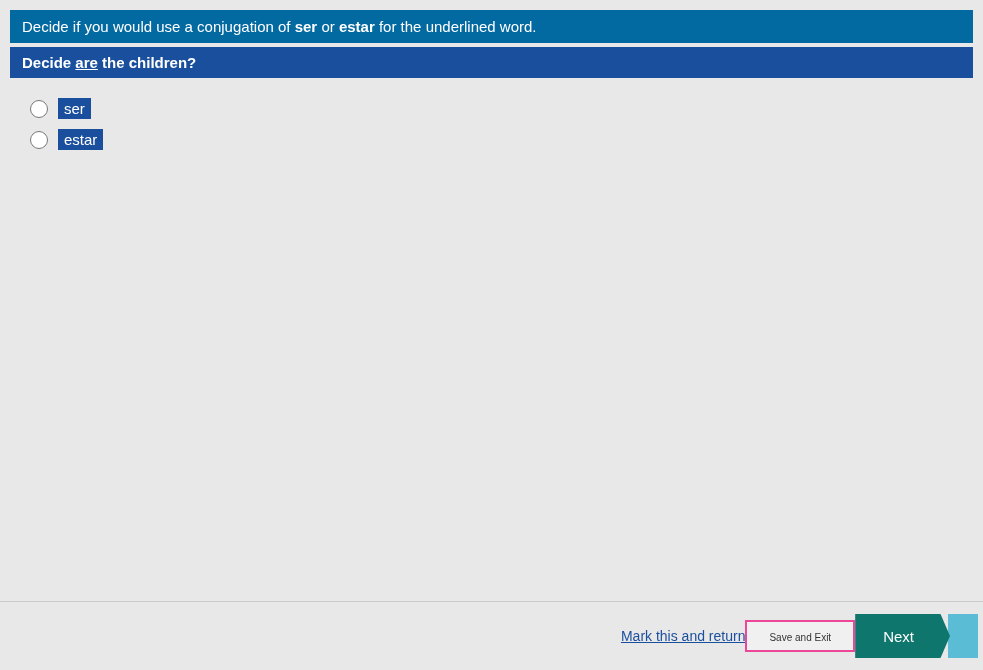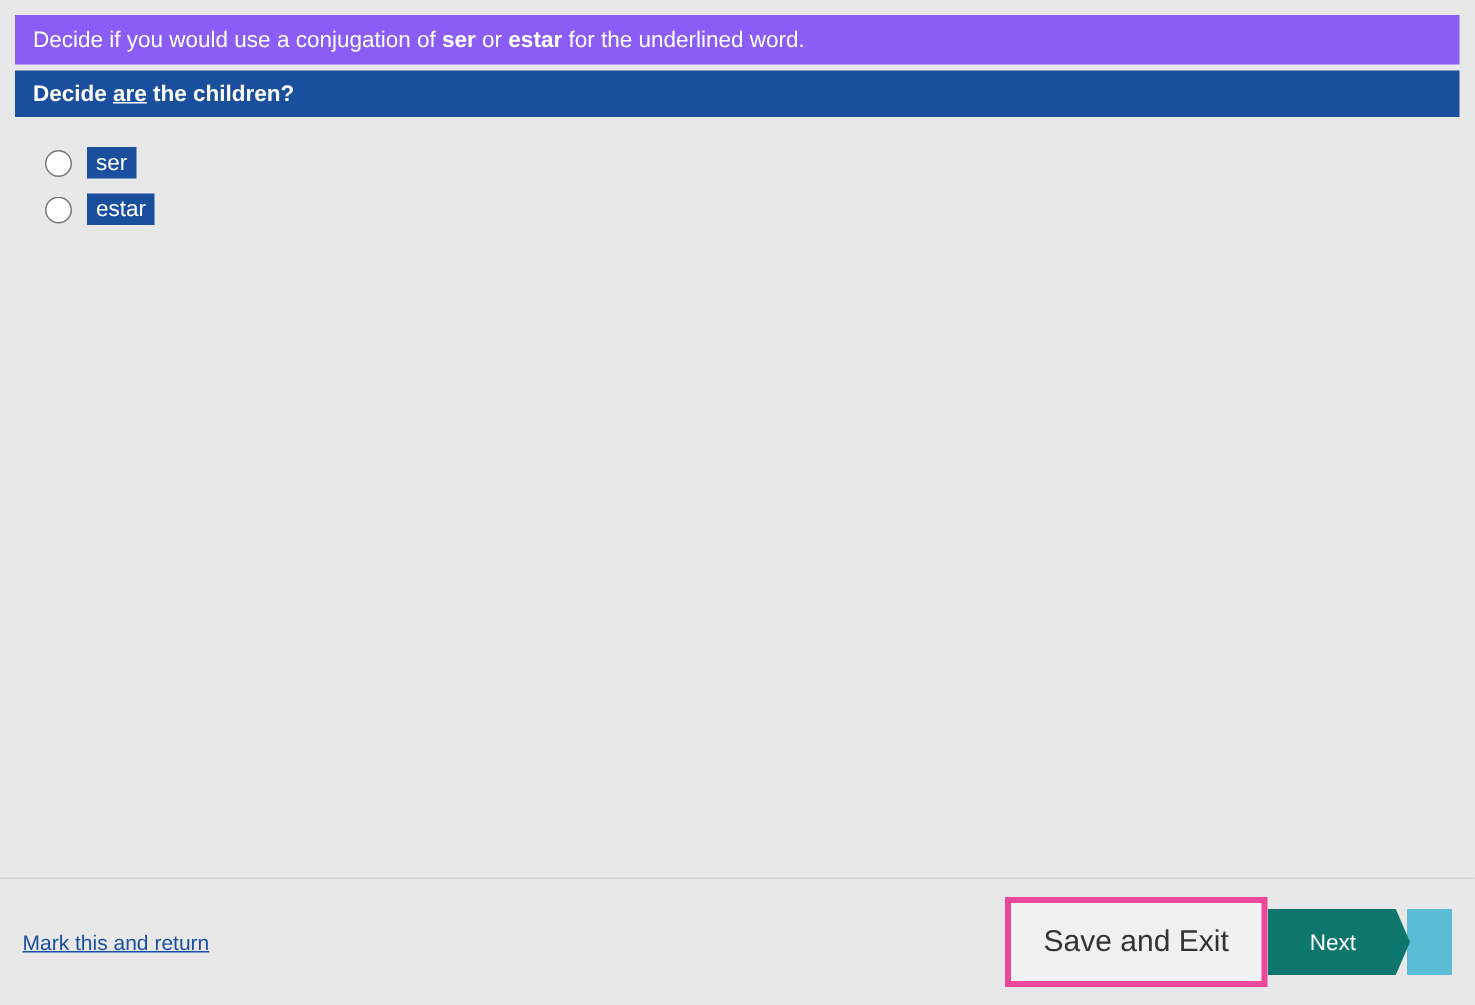--- a/index.html
+++ b/index.html
@@ -20,21 +20,21 @@
     .main-container {
       width: 983px;
       height: 670px;
       background-color: #e8e8e8;
       position: relative;
       display: flex;
       flex-direction: column;
     }
 
     .instruction-bar {
-      background-color: #8b5cf6;
+      background-color: #0369a1;
       color: white;
       padding: 8px 12px;
       font-size: 15px;
       font-weight: normal;
       margin: 10px 10px 0 10px;
     }
 
     .instruction-bar strong {
       font-weight: bold;
     }
@@ -81,22 +81,22 @@
       background-color: #1a4f9e;
       color: white;
       padding: 2px 6px;
       font-size: 15px;
       font-weight: normal;
     }
 
     .bottom-bar {
       display: flex;
       align-items: center;
-      justify-content: space-between;
-      padding: 12px 15px;
+      justify-content: flex-end;
+      padding: 12px 5px;
       background-color: #e8e8e8;
       border-top: 1px solid #ccc;
     }
 
     .mark-return-link {
       color: #1a4f9e;
       text-decoration: underline;
       font-size: 14px;
       cursor: pointer;
       background: none;
@@ -105,25 +105,25 @@
 
     .bottom-right-buttons {
       display: flex;
       align-items: center;
       gap: 0;
     }
 
     .save-exit-btn {
       background-color: #f0f0f0;
       color: #333;
-      border: 4px solid #ec4899;
+      border: 2px solid #ec4899;
       padding: 10px 22px;
-      font-size: 20px;
+      font-size: 10px;
       cursor: pointer;
-      height: 60px;
+      height: 32px;
     }
 
     .next-btn {
       background-color: #0f766e;
       color: white;
       border: none;
       padding: 10px 28px;
       font-size: 15px;
       cursor: pointer;
       height: 44px;

